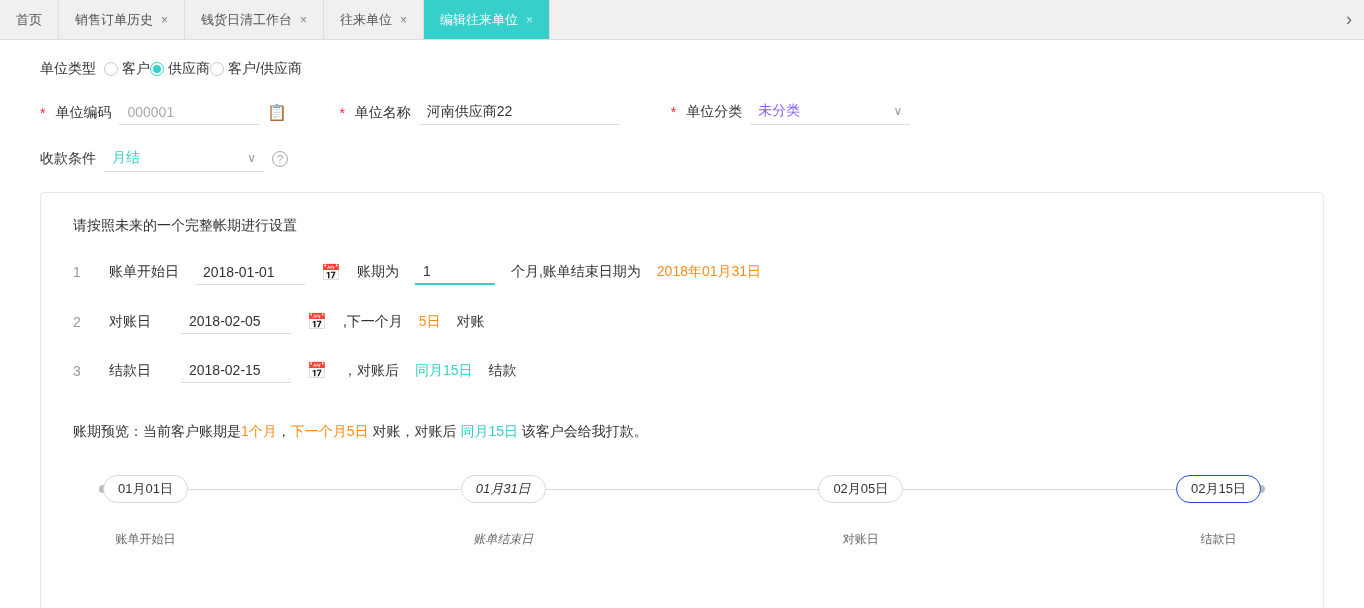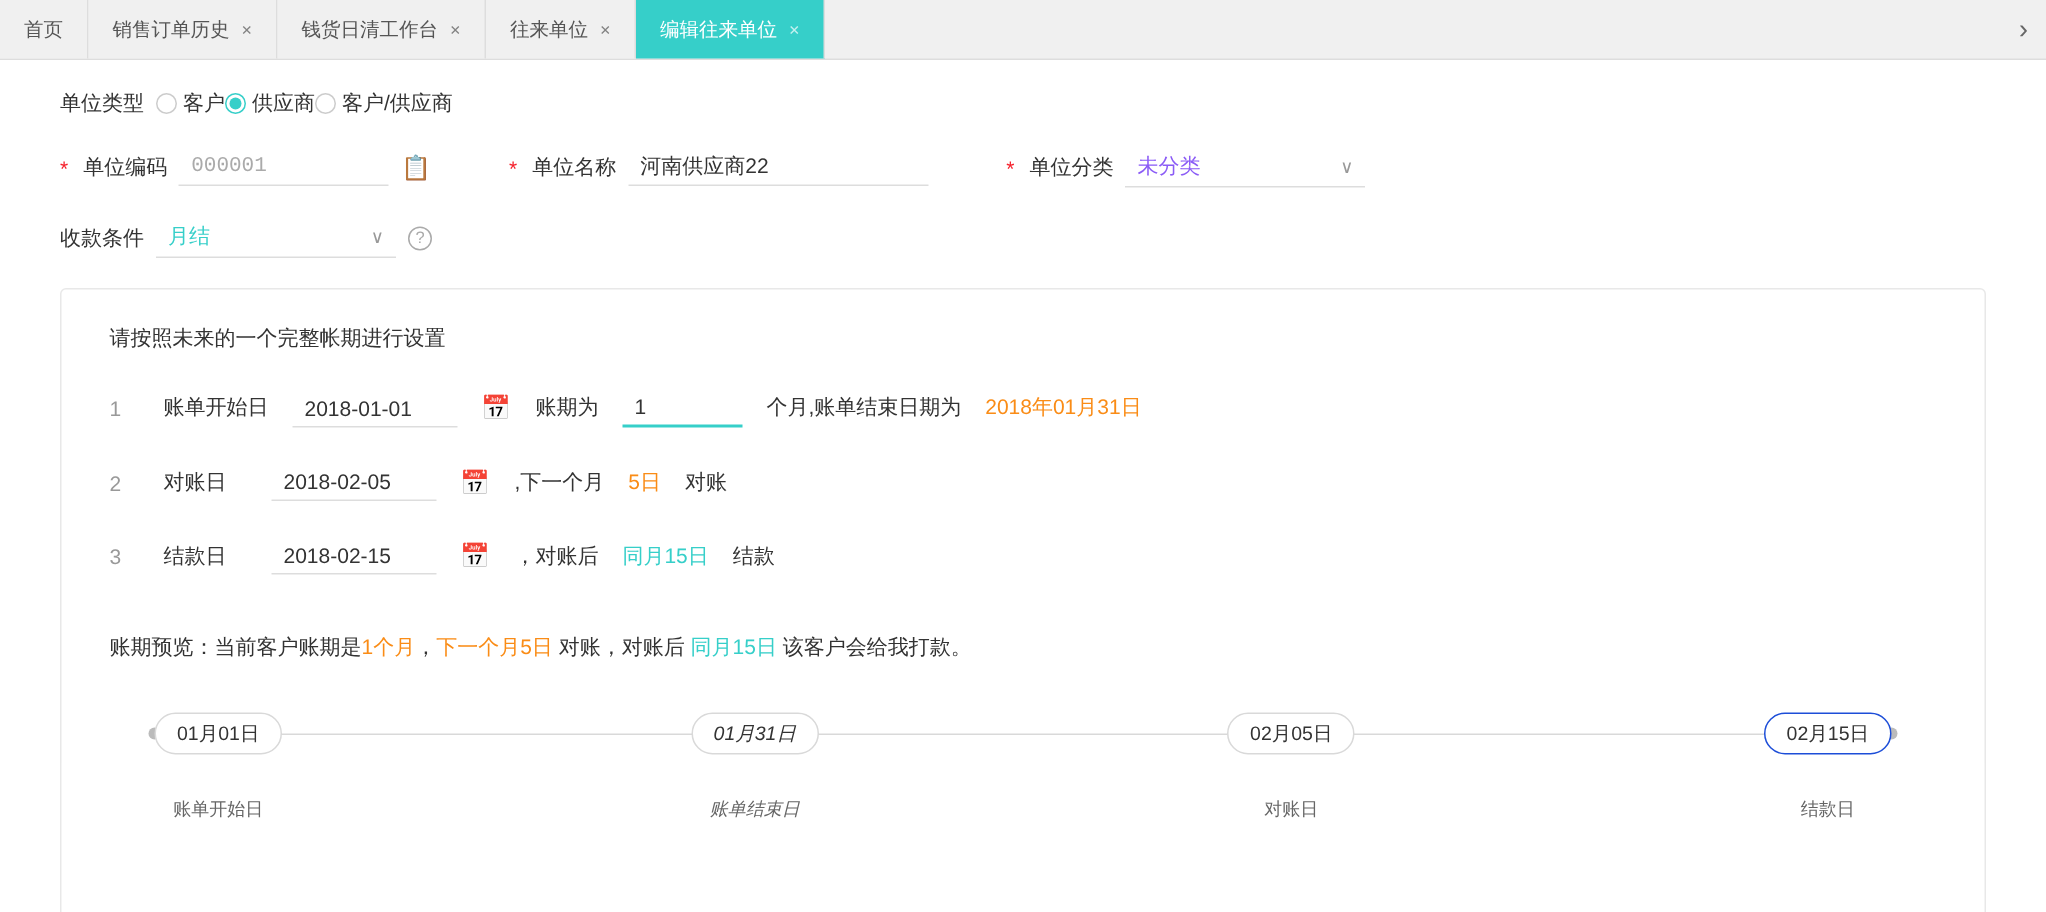--- a/index.html
+++ b/index.html
@@ -48,21 +48,21 @@
     
     .main-content {
       background: #fff;
       padding: 20px 40px;
       min-height: calc(100vh - 40px);
     }
 
     
     .form-row {
       display: flex;
-      align-items: center;
+      align-items: flex-end;
       margin-bottom: 20px;
       flex-wrap: wrap;
       gap: 12px;
     }
 
     .form-group {
       display: flex;
       align-items: center;
       gap: 8px;
     }
@@ -112,21 +112,21 @@
     
     .input-field {
       border: none;
       border-bottom: 1px solid #ddd;
       padding: 4px 8px;
       font-size: 14px;
       color: #333;
       outline: none;
       background: transparent;
     }
-    .input-field.code-field { width: 140px; color: #aaa; font-family: Liberation Mono, monospace; }
+    .input-field.code-field { width: 140px; color: #aaa; }
     .input-field.name-field { width: 200px; }
 
     
     .select-field {
       display: flex;
       align-items: center;
       gap: 4px;
       border-bottom: 1px solid #ddd;
       padding: 4px 8px;
       min-width: 160px;

